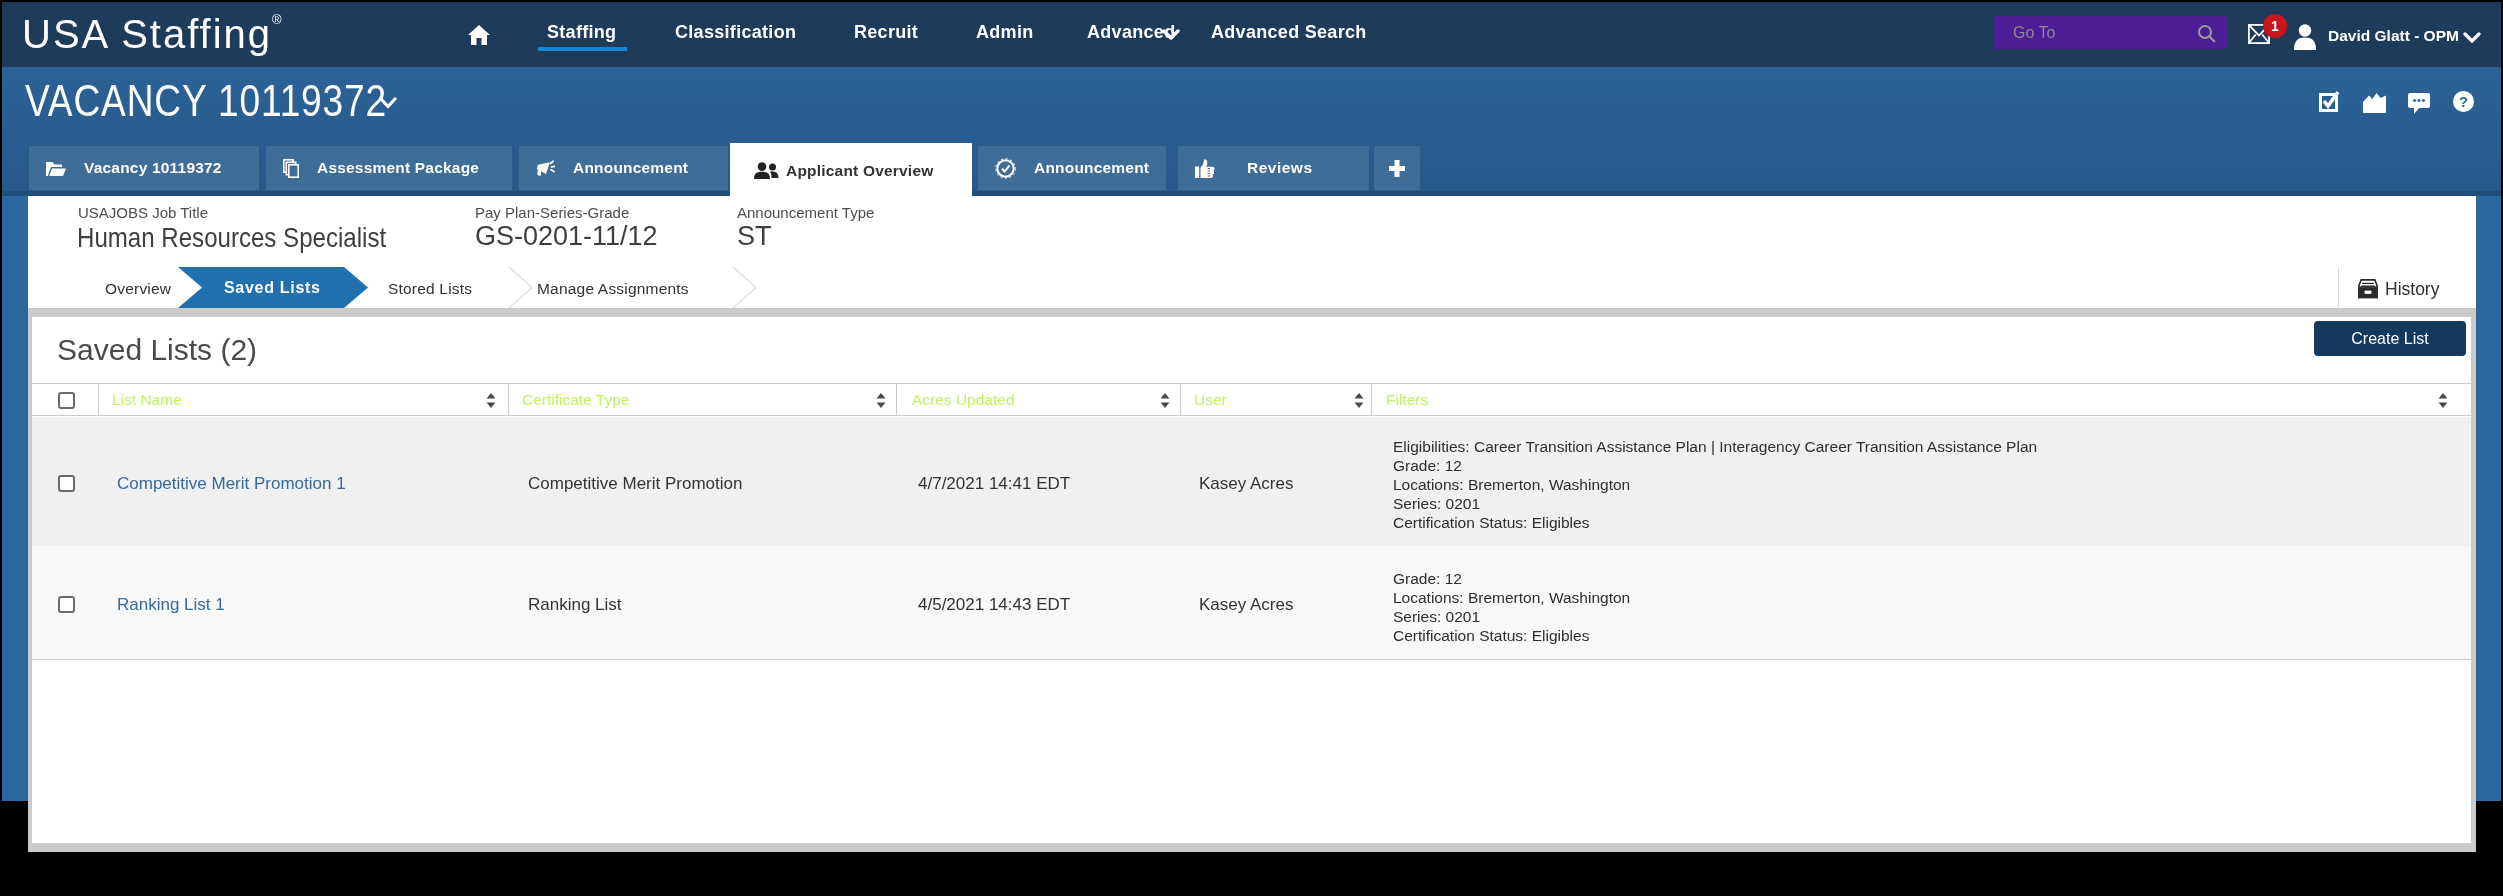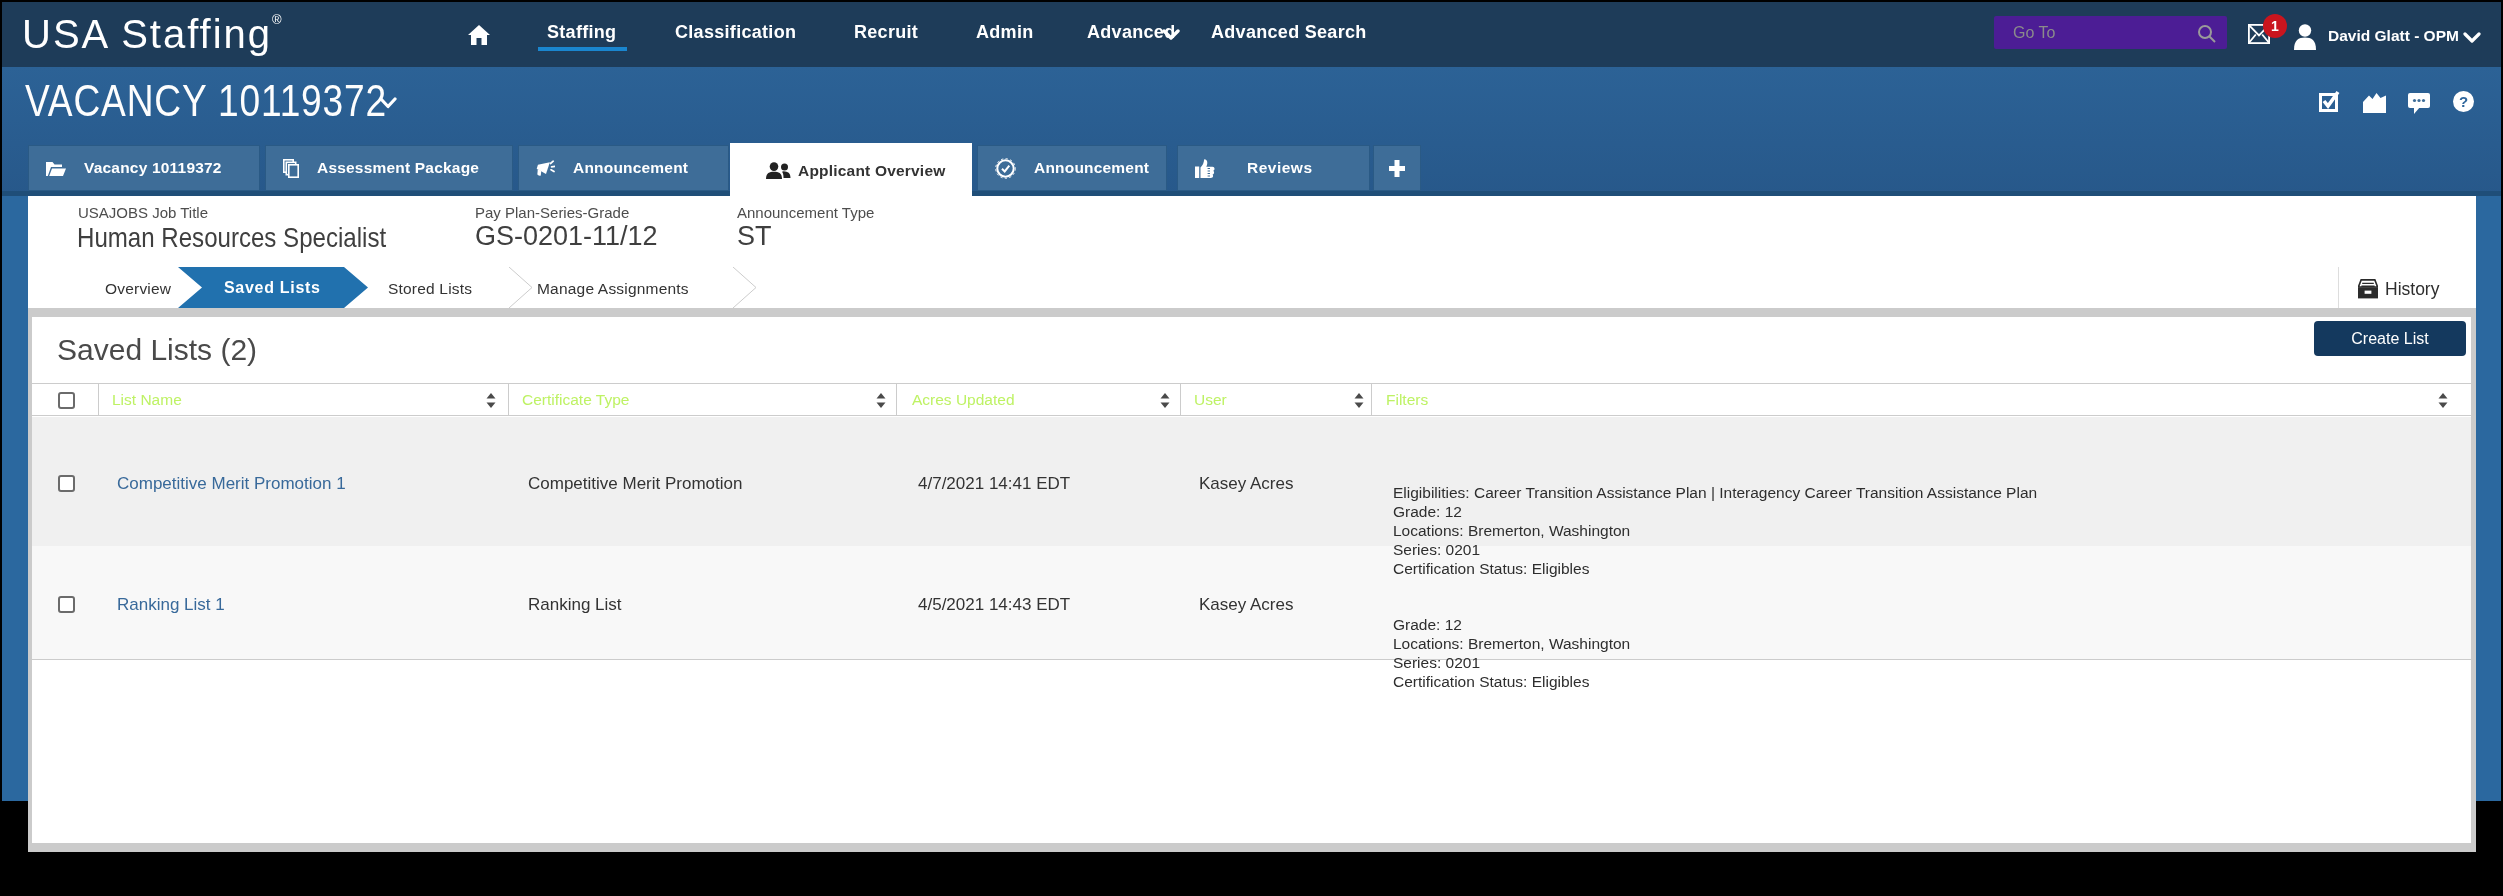--- a/index.html
+++ b/index.html
@@ -15,21 +15,21 @@
 .underline { position:absolute; left:536px; top:45px; width:89px; height:4px; background:#1a86cf; }
 .goto { position:absolute; left:1992px; top:14px; width:233px; height:33px; background:#4c1d95; border-radius:2px; }
 .goto span { position:absolute; left:19px; top:8px; color:#8b8b8b; font-size:16px; }
 .badge { position:absolute; left:2261px; top:12px; width:24px; height:24px; background:#c9151e; border-radius:50%; color:#fff; font-size:14px; font-weight:bold; text-align:center; line-height:24px; }
 
 .band { position:absolute; left:0; top:65px; width:2499px; height:129px; background:linear-gradient(#2c6296,#27588a); }
 .bandline { position:absolute; left:0; top:189px; width:2499px; height:5px; background:#1f4e78; }
 .vactitle { position:absolute; left:23px; top:73px; color:#fdfdfd; font-size:45px; letter-spacing:1px; transform:scaleX(0.825); transform-origin:left top; }
 
 .tab { position:absolute; top:143px; height:46px; background:#3e6d98; border:1px solid #2a5a85; display:flex; align-items:center; justify-content:flex-start; padding-left:17px; gap:18px; color:#fff; font-size:15.5px; letter-spacing:0.2px; font-weight:bold; }
-.tab-active { position:absolute; top:141px; height:55px; background:#fff; display:flex; align-items:center; justify-content:flex-start; padding-left:35px; gap:7px; color:#333; font-size:15.5px; letter-spacing:0.2px; font-weight:bold; z-index:3; }
+.tab-active { position:absolute; top:141px; height:55px; background:#fff; display:flex; align-items:center; justify-content:flex-start; padding-left:23px; gap:7px; color:#333; font-size:15.5px; letter-spacing:0.2px; font-weight:bold; z-index:3; }
 
 .whitearea { position:absolute; left:26px; top:194px; width:2448px; height:112px; background:#fff; }
 .lbl { position:absolute; color:#4d4d4d; font-size:15px; }
 .val { position:absolute; color:#3f3f3f; font-size:27px; }
 
 .crumbtxt { position:absolute; top:278px; color:#333; font-size:15.5px; letter-spacing:0.2px; }
 .sep { position:absolute; top:265px; }
 .histline { position:absolute; left:2336px; top:265px; width:1px; height:41px; background:#ddd; }
 
 .grayzone { position:absolute; left:26px; top:306px; width:2448px; height:544px; background:#cbcbcb; }
@@ -38,21 +38,21 @@
 .btn { position:absolute; left:2312px; top:319px; width:152px; height:35px; background:#14395e; border-radius:4px; color:#fff; font-size:16px; text-align:center; line-height:35px; }
 
 .thead { position:absolute; left:30px; top:381px; width:2439px; height:33px; border-top:1px solid #ccc; border-bottom:1px solid #ccc; background:#fff; }
 .hsep { position:absolute; top:381px; width:1px; height:33px; background:#ccc; }
 .hlbl { position:absolute; top:389px; color:#bef264; font-size:15.5px; }
 .row1 { position:absolute; left:30px; top:415px; width:2439px; height:129px; background:#f0f0f0; }
 .row2 { position:absolute; left:30px; top:544px; width:2439px; height:114px; background:#f8f8f8; border-bottom:1px solid #ccc; }
 .cb { position:absolute; left:56px; width:17px; height:17px; background:#fff; border:2px solid #6b6b6b; border-radius:3px; }
 .link { position:absolute; left:115px; color:#38699a; font-size:17px; }
 .cell { position:absolute; color:#333; font-size:17px; }
-.filters { position:absolute; left:1391px; color:#2e2e2e; font-size:15.5px; line-height:19px;margin-top:46px; }
+.filters { position:absolute; left:1391px; color:#2e2e2e; font-size:15.5px; line-height:19px; }
 .sort { position:absolute; }
 </style>
 </head>
 <body>
 <div class="page">
 
   <div class="navbar">
     <div class="logo">USA Staffing<sup>®</sup></div>
     <svg class="abs" style="left:466px;top:22px" width="22" height="22" viewBox="0 0 22 22">
         <path d="M11 1 L22 11 H19 V21 H13.5 V14 H8.5 V21 H3 V11 H0 Z" fill="#fff"></path>

